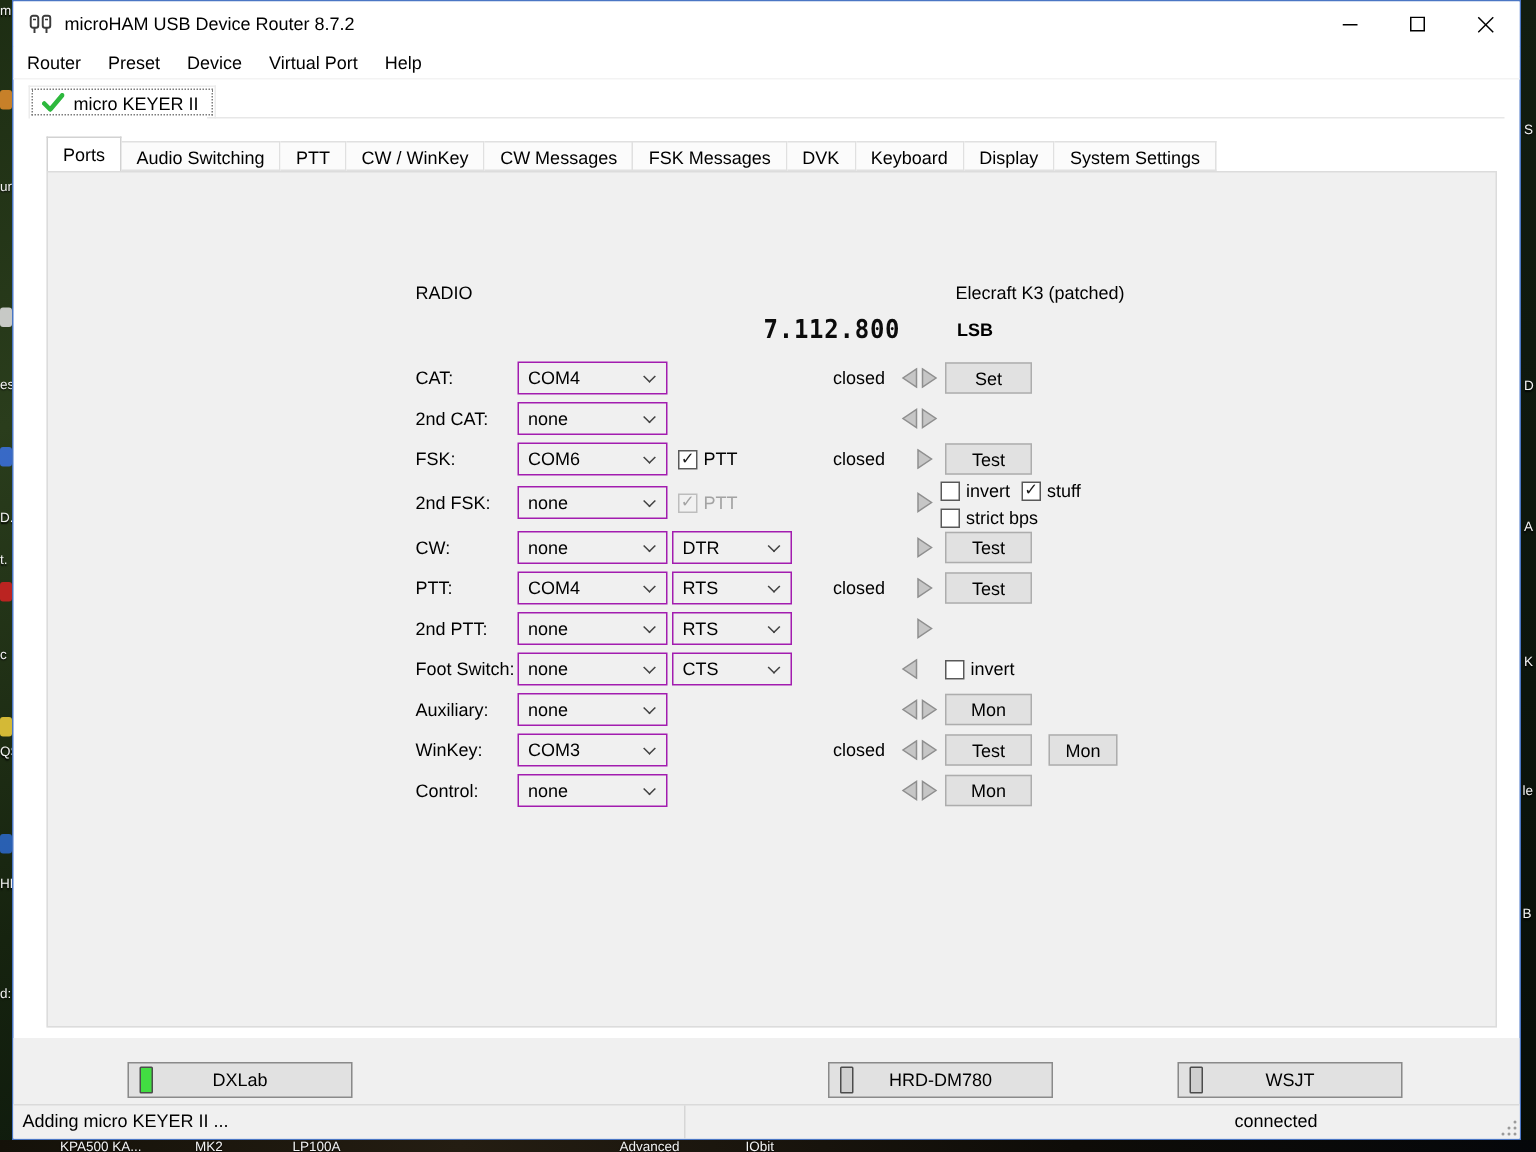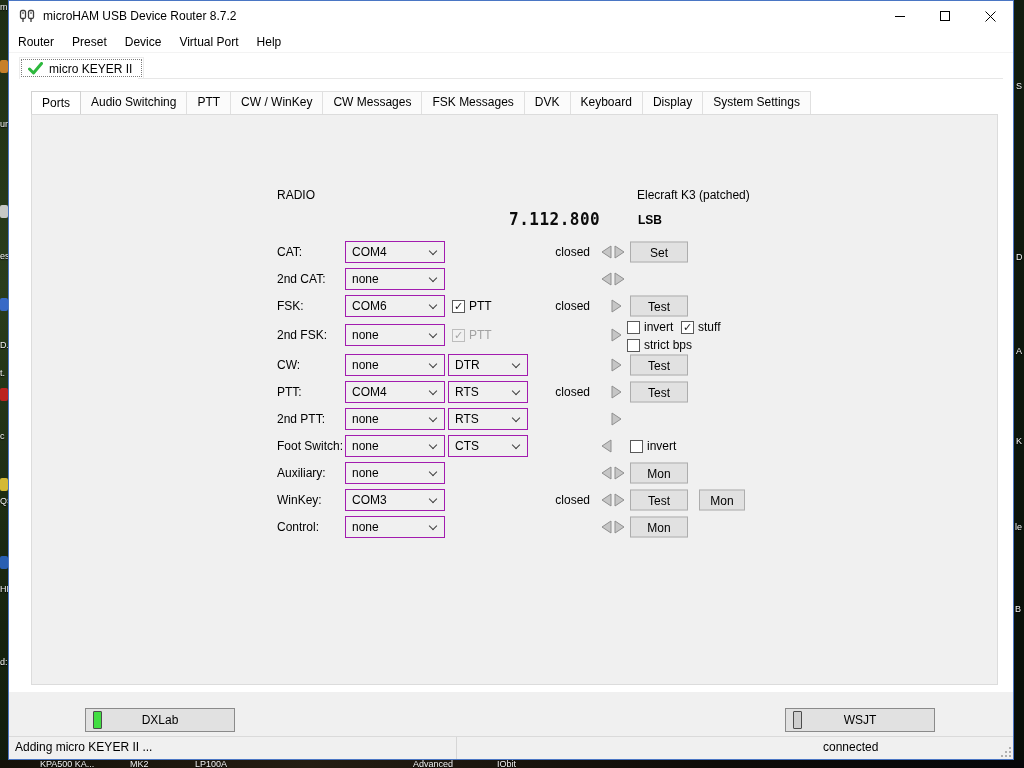--- a/index.html
+++ b/index.html
@@ -37,22 +37,22 @@
     border-bottom:1px solid #f3f3f3; }
   .menu-item { padding:0 9px; line-height:22px; font-size:12px; color:#000; white-space:nowrap; }
   
   .device-tab { position:absolute; left:10px; top:56px; height:22px; background:#fff;
     border:1px solid #ececec; border-bottom:none; display:flex; align-items:center; gap:6px;
     padding:0 11px 0 8px; outline:1px dotted #7d7d7d; outline-offset:-3px; }
   .device-tab-label { font-size:12px; color:#000; white-space:nowrap; }
   .device-line { position:absolute; top:77px; left:129px; right:10px; height:1px; background:#e7e7e7; }
   
   .tabctl { position:absolute; left:22px; top:90px; width:967px; height:594px; }
-  .tabstrip { position:absolute; top:0; left:0; right:0; height:23px; display:flex; }
-  .tab { height:36px; line-height:20px; padding:0 10px; font-size:12px; color:#000; background:#fbfbfb;
+  .tabstrip { position:absolute; top:0; left:0; right:0; height:23px; display:flex; align-items:flex-end; }
+  .tab { height:20px; line-height:20px; padding:0 10px; font-size:12px; color:#000; background:#fbfbfb;
     border:1px solid #e0e0e0; border-left:none; white-space:nowrap; }
   .tab.first { border-left:1px solid #e0e0e0; }
   .tab.sel { height:23px; line-height:22px; background:#fff; border:1px solid #d2d2d2; border-bottom:none;
     position:relative; z-index:3; }
   .page { position:absolute; top:23px; left:0; right:0; bottom:0; background:#f0f0f0; border:1px solid #dcdcdc; }
   
   .ptext { position:absolute; font-size:12px; color:#000; white-space:nowrap; }
   .freq { position:absolute; left:477px; top:95px; width:115px; color:#0c0c0c;
     font-family:"DejaVu Sans Mono", monospace; font-weight:bold; font-size:16px;
     transform:scaleY(1.08); letter-spacing:0.5px; }
@@ -386,20 +386,24 @@
         <div class="btn">Mon</div>
       </div>
     </div>
   </div>
 
   <div class="dock">
     <div class="preset" style="left:76px;">
       <span class="pled" data-led="on"></span>
       <span>DXLab</span>
     </div>
+    <div class="preset" style="left:543px;">
+      <span class="pled" data-led="off"></span>
+      <span>HRD-DM780</span>
+    </div>
     <div class="preset" style="left:776px;">
       <span class="pled" data-led="off"></span>
       <span>WSJT</span>
     </div>
 
     <div class="statusbar">
       <span class="scell sc1">Adding micro KEYER II ...</span>
       <span class="scell sc3">connected</span>
       <svg class="grip" width="12" height="12" viewBox="0 0 12 12">
         <circle cx="10" cy="10" r="1" fill="#9a9a9a"></circle>

